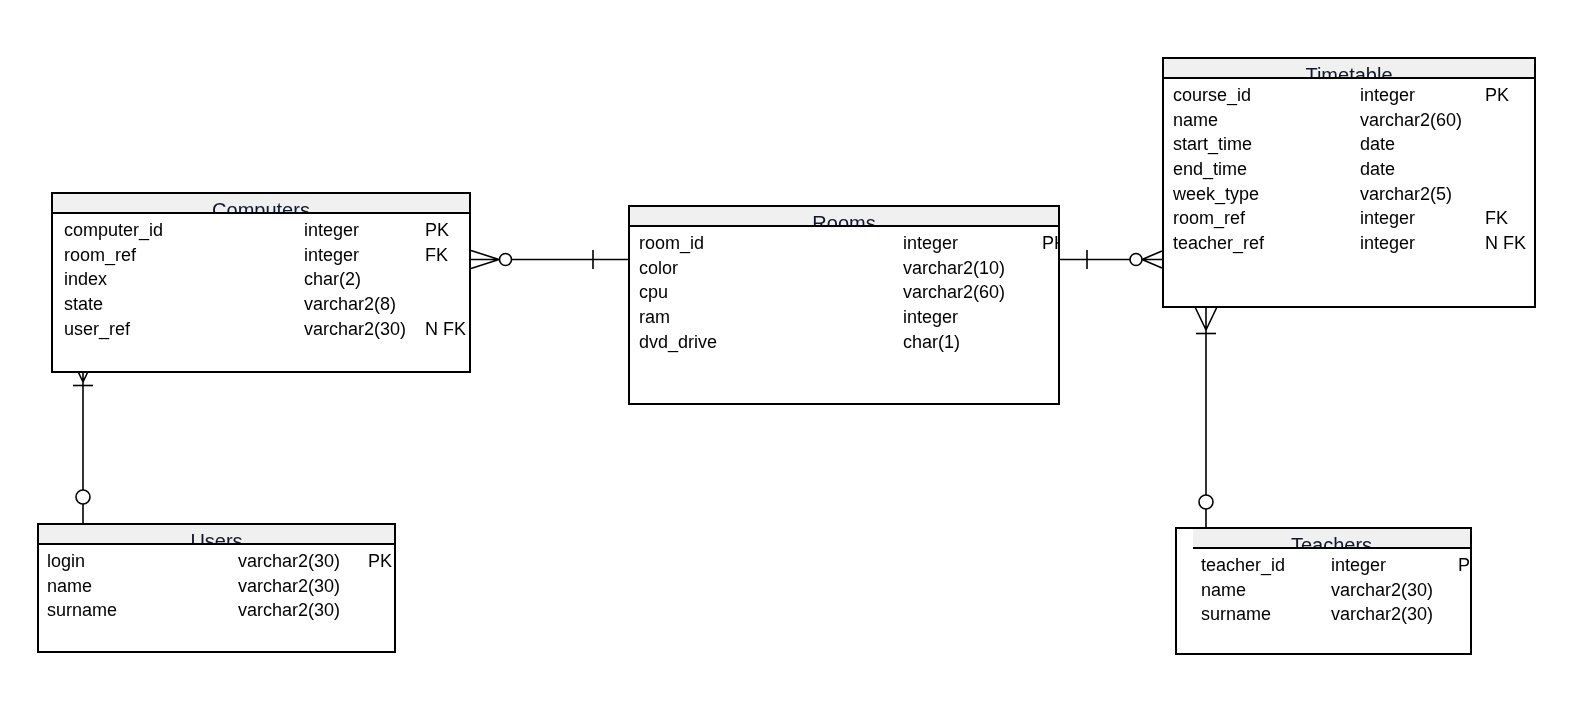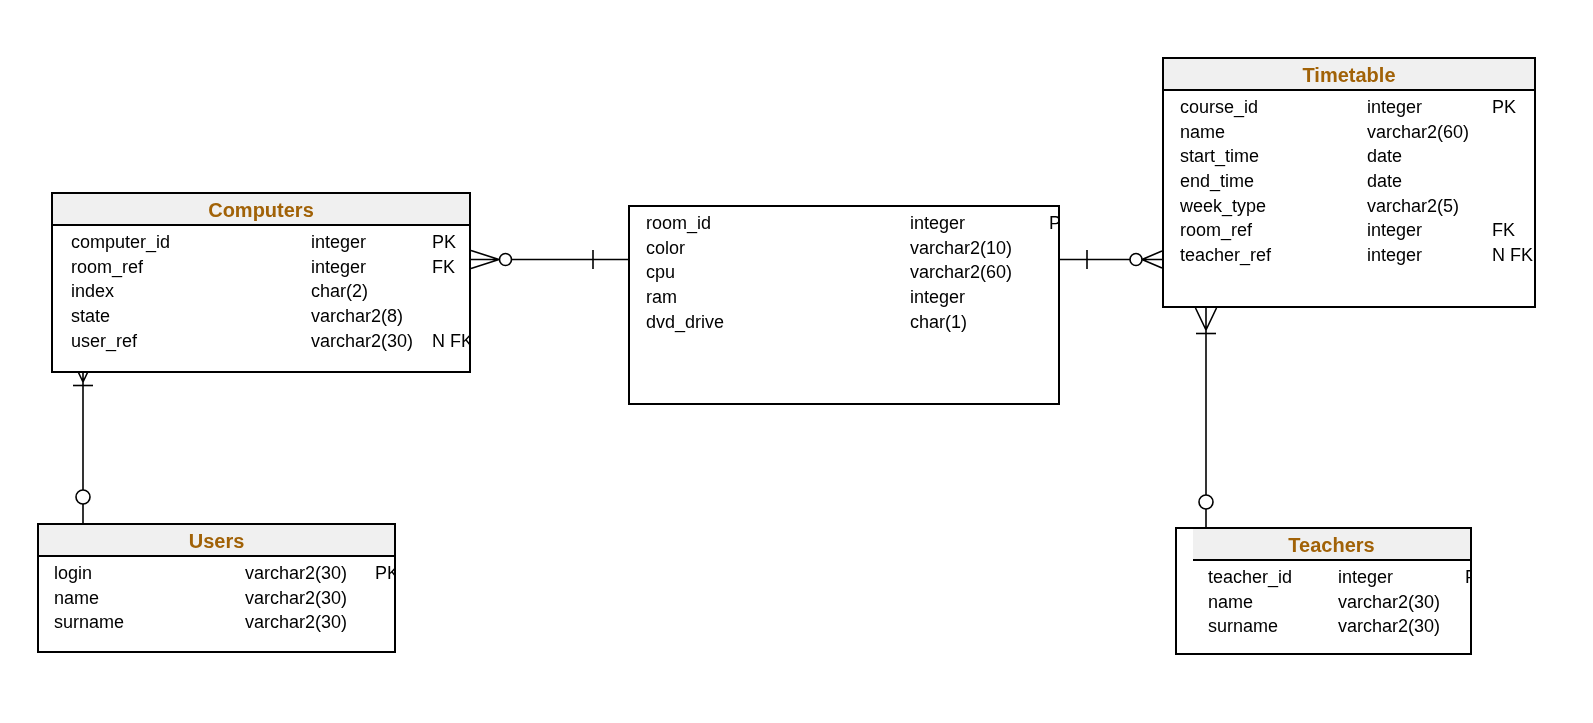--- a/index.html
+++ b/index.html
@@ -23,34 +23,33 @@
     height: 723px;
   }
   .entity {
     position: absolute;
     box-sizing: border-box;
     border: 2px solid #000000;
     background: #ffffff;
   }
   .entity-title {
     box-sizing: border-box;
-    height: 32px;
+    height: 20px;
     line-height: 32px;
     text-align: center;
     font-size: 20px;
-    font-weight: bold;
-    color: #a16207;
+    font-weight: normal;
+    color: #0f172a;
     background: #f0f0f0;
     border-bottom: 2px solid #000000;
     overflow: hidden;
   }
   .rows {
     padding-top: 4px;
     overflow: hidden;
-    margin-left: 7px;
   }
   .row {
     height: 24.7px;
     line-height: 24.7px;
     font-size: 18px;
     color: #000000;
     white-space: nowrap;
     padding-left: var(--pad);
   }
   .attr-name  { display: inline-block; width: var(--namew); vertical-align: top; }
@@ -102,20 +101,21 @@
     <div class="rows">
         <div class="row"><span class="attr-name">computer_id</span><span class="attr-type">integer</span><span class="attr-key">PK</span></div>
         <div class="row"><span class="attr-name">room_ref</span><span class="attr-type">integer</span><span class="attr-key">FK</span></div>
         <div class="row"><span class="attr-name">index</span><span class="attr-type">char(2)</span><span class="attr-key"></span></div>
         <div class="row"><span class="attr-name">state</span><span class="attr-type">varchar2(8)</span><span class="attr-key"></span></div>
         <div class="row"><span class="attr-name">user_ref</span><span class="attr-type">varchar2(30)</span><span class="attr-key">N FK</span></div>
       </div>
   </div>
 
   <div class="entity" style="left:628px; top:205px; width:432px; height:200px; --pad:9px; --namew:264px; --typew:139px;">
+    <div class="entity-title">Rooms</div>
     <div class="rows">
         <div class="row"><span class="attr-name">room_id</span><span class="attr-type">integer</span><span class="attr-key">PK</span></div>
         <div class="row"><span class="attr-name">color</span><span class="attr-type">varchar2(10)</span><span class="attr-key"></span></div>
         <div class="row"><span class="attr-name">cpu</span><span class="attr-type">varchar2(60)</span><span class="attr-key"></span></div>
         <div class="row"><span class="attr-name">ram</span><span class="attr-type">integer</span><span class="attr-key"></span></div>
         <div class="row"><span class="attr-name">dvd_drive</span><span class="attr-type">char(1)</span><span class="attr-key"></span></div>
       </div>
   </div>
 
   <div class="entity" style="left:1162px; top:57px; width:374px; height:251px; --pad:9px; --namew:187px; --typew:125px;">

